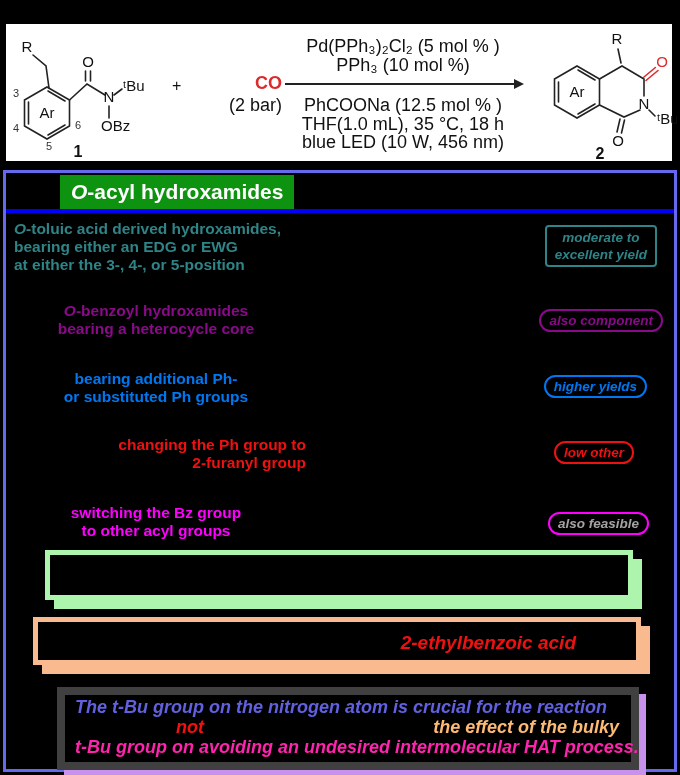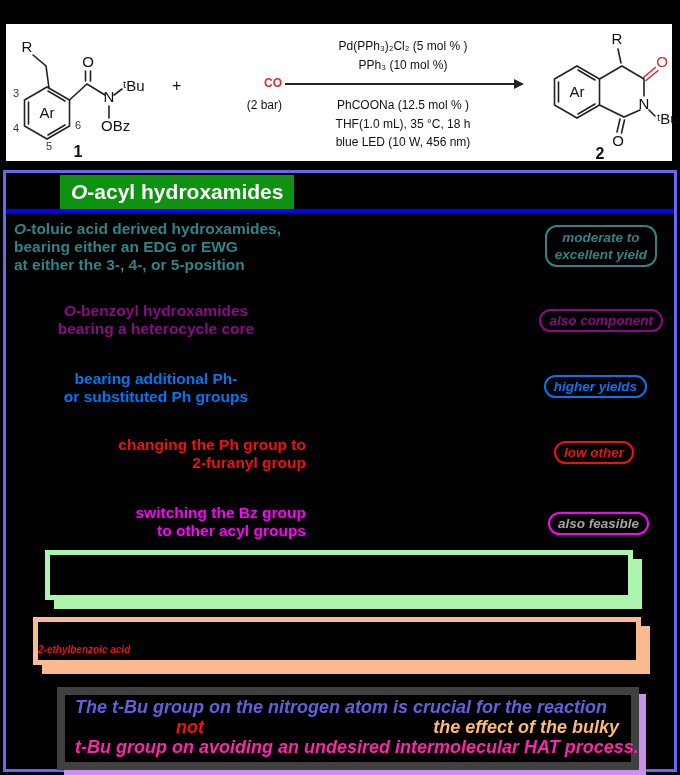--- a/index.html
+++ b/index.html
@@ -2,21 +2,21 @@
 <html><head>
 <meta charset="utf-8">
 <style>
   html,body{margin:0;padding:0;background:#000;}
   #fig{position:relative;width:680px;height:775px;background:#000;overflow:hidden;
        font-family:"Liberation Sans",sans-serif;}
 
   
   #scheme-box{position:absolute;left:4px;top:22px;width:670px;height:141px;
               background:#fff;border:2px solid #000;box-sizing:border-box;}
-  .schem-txt{position:absolute;color:#111;font-size:12px;white-space:nowrap;}
+  .schem-txt{position:absolute;color:#111;font-size:18px;white-space:nowrap;}
   #plus{left:166px;top:53px;font-size:16px;}
   #co-block{left:212px;top:48px;width:64px;text-align:right;line-height:22px;}
   #co-formula{color:#DD2A2A;font-weight:bold;}
   #arrow-line{position:absolute;left:279px;top:59px;width:230px;height:2px;background:#222;}
   #arrow-line:after{content:"";position:absolute;right:-9px;top:-4px;width:0;height:0;
        border-left:10px solid #222;border-top:5px solid transparent;border-bottom:5px solid transparent;}
   #cond-above{left:272px;top:13px;width:250px;text-align:center;line-height:19px;}
   #cond-below{left:272px;top:72px;width:250px;text-align:center;line-height:18.5px;}
   svg .bond{stroke:#222;stroke-width:1.6;fill:none;stroke-linecap:round;}
   svg .bond-red{stroke:#DD2A2A;stroke-width:1.6;fill:none;stroke-linecap:round;}
@@ -31,36 +31,36 @@
   #header-label{position:absolute;left:54px;top:2px;background:#0E9310;color:#fff;
             font-weight:bold;font-size:21px;padding:5px 11px;}
   .ital{font-style:italic;}
   #divider{position:absolute;left:0;right:0;top:36px;height:4px;background:#0101F5;}
 
   .txt-block{position:absolute;font-weight:bold;font-size:15.5px;white-space:nowrap;}
   #toluic-block{left:8px;top:47px;color:#2F8487;line-height:18px;}
   #benzoyl-block{left:0;top:129px;width:300px;text-align:center;color:#8A0A8A;line-height:18px;}
   #phenyl-block{left:0;top:197px;width:300px;text-align:center;color:#0077F0;line-height:18px;}
   #furanyl-block{left:0;top:263px;width:300px;text-align:right;color:#EE1111;line-height:18px;}
-  #acyl-block{left:0;top:331px;width:300px;text-align:right;color:#FF00FF;line-height:18px;}
+  #acyl-block{left:0;top:331px;width:300px;text-align:center;color:#FF00FF;line-height:18px;}
 
   .badge{position:absolute;font-weight:bold;font-style:italic;font-size:13.5px;
          text-align:center;white-space:nowrap;padding:2px 8px;background:#000;}
-  #badge-yield{right:17px;top:52px;color:#2F8487;border:2.5px solid #2F8487;border-radius:12px;line-height:17px;}
+  #badge-yield{right:17px;top:52px;color:#2F8487;border:2.5px solid #2F8487;border-radius:4px;line-height:17px;}
   #badge-component{right:11px;top:136px;color:#8A0A8A;border:2.5px solid #8A0A8A;border-radius:999px;}
   #badge-higher{right:27px;top:202px;color:#0077F0;border:2.5px solid #0077F0;border-radius:999px;}
   #badge-low{right:40px;top:268px;color:#EE1111;border:2.5px solid #EE1111;border-radius:999px;}
   #badge-feasible{right:25px;top:339px;color:#a3a3a3;border:2.5px solid #FF00FF;border-radius:999px;}
 
   #green-empty-box{position:absolute;left:39px;top:377px;width:578px;height:40px;
         border:5px solid #ADF5AD;box-shadow:9px 9px 0 0 #ADF5AD;background:#000;}
   #peach-box{position:absolute;left:27px;top:444px;width:598px;height:38px;
         border:5px solid #F9BA90;box-shadow:9px 9px 0 0 #F9BA90;background:#000;}
-  #peach-text{color:#EE1111;font-weight:bold;font-style:italic;font-size:10px;
-        text-align:left;padding-top:22px;padding-right:60px;}
+  #peach-text{color:#EE1111;font-weight:bold;font-style:italic;font-size:19px;
+        text-align:right;padding-top:10px;padding-right:60px;}
 
   #note-box{position:absolute;left:51px;top:514px;width:546px;height:63px;
         border:8px solid #404040;box-shadow:7px 7px 0 0 #C791EC;background:#000;
         font-weight:bold;font-style:italic;font-size:18px;line-height:20px;
         padding:2px 10px;box-sizing:content-box;white-space:nowrap;}
   #note-line1{color:#6161E0;}
   #note-line2{position:relative;height:20px;}
   #note-not{position:absolute;left:101px;color:#F50F0F;}
   #note-right{position:absolute;right:2px;color:#fdba74;}
   #note-line3{color:#FF24AE;}

